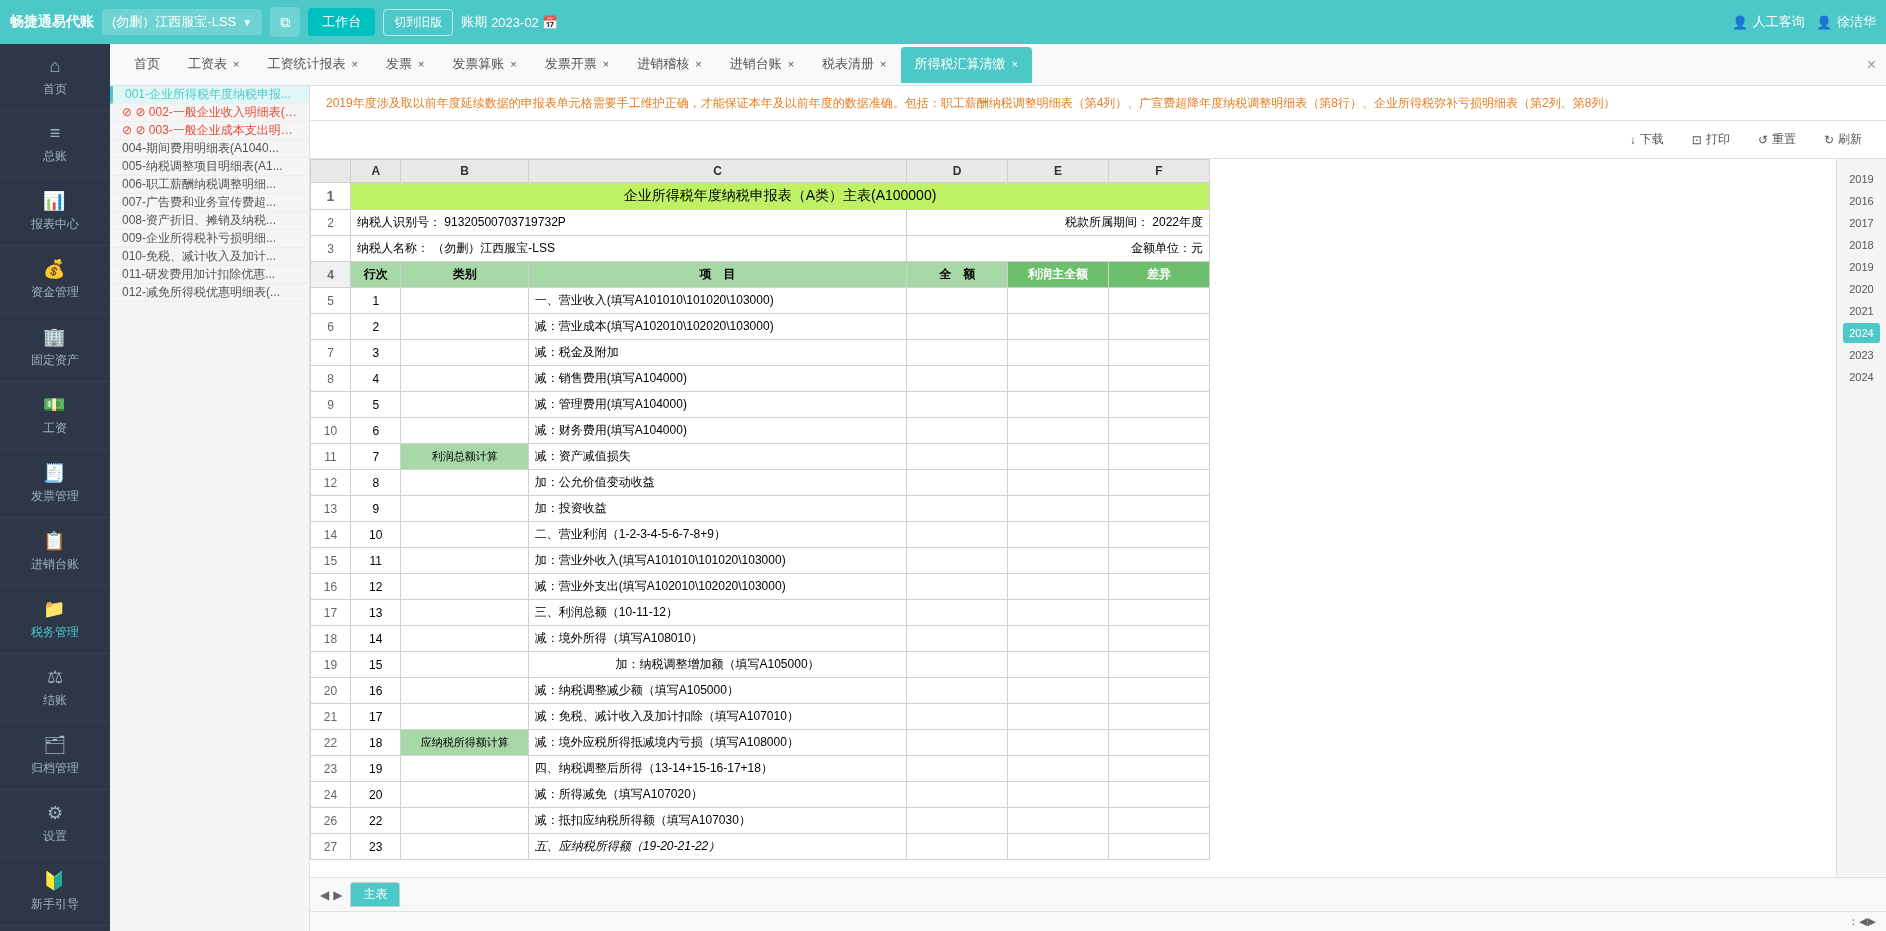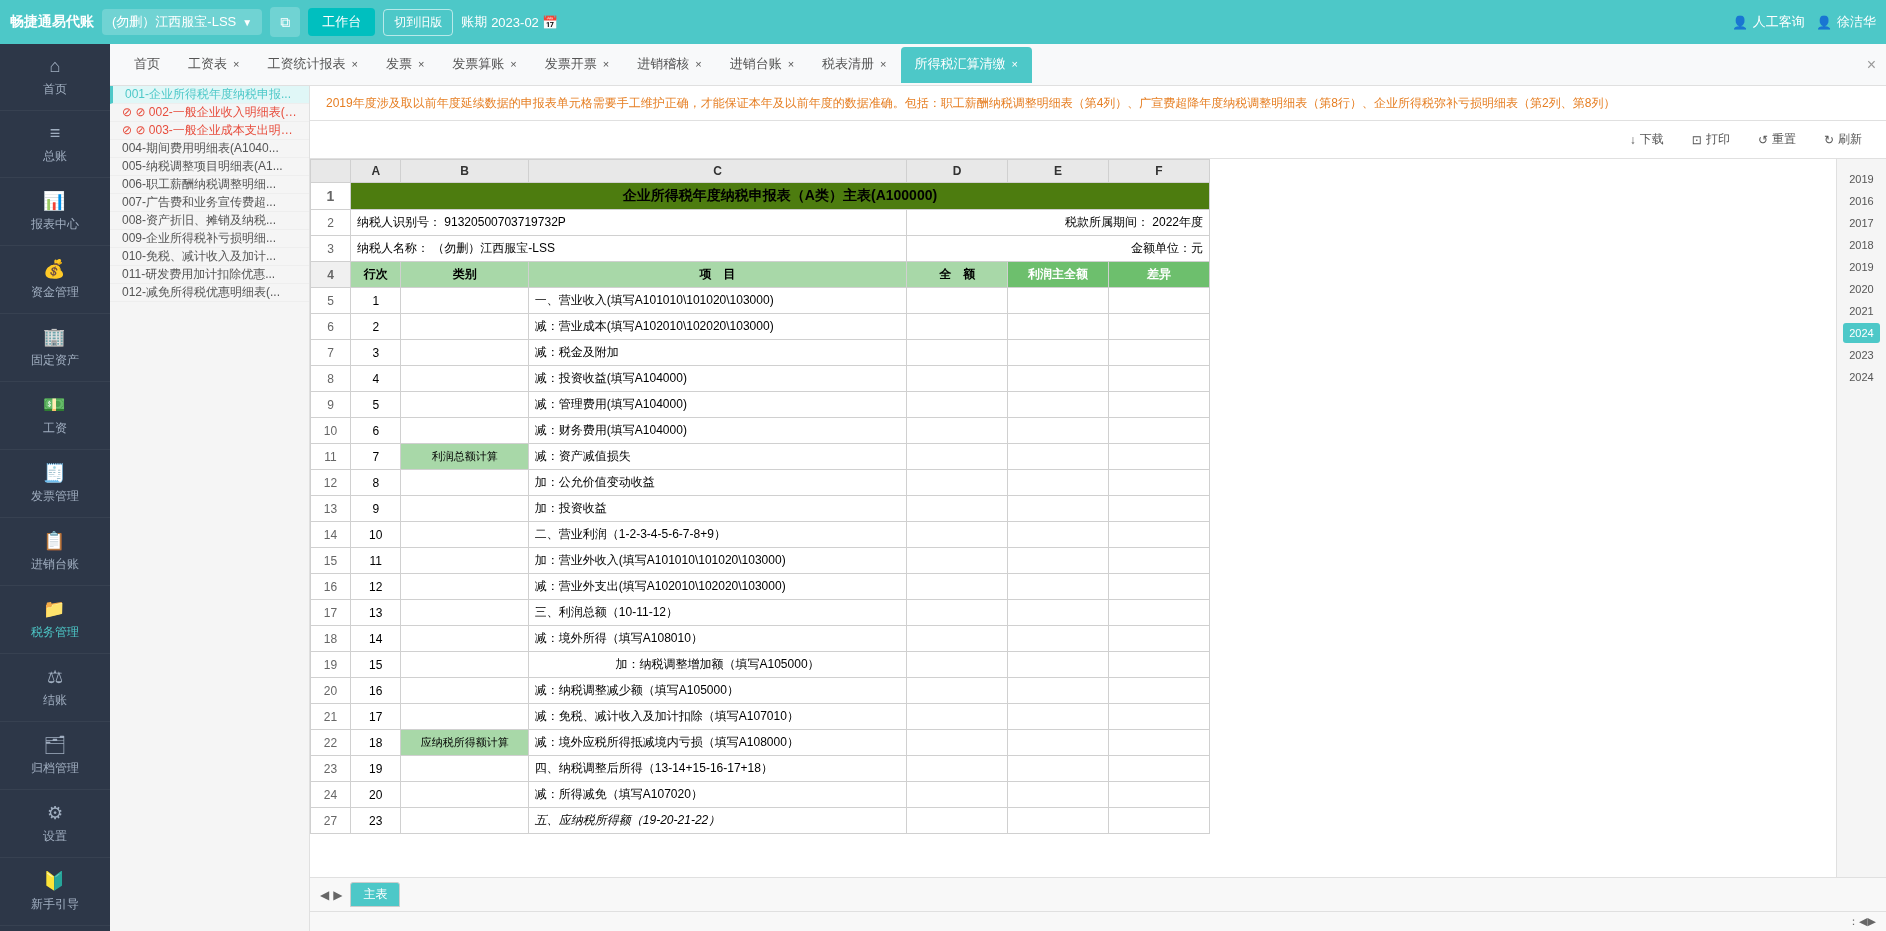--- a/index.html
+++ b/index.html
@@ -264,21 +264,21 @@
                   <th class="col-header">C</th>
                   <th class="col-header">D</th>
                   <th class="col-header">E</th>
                   <th class="col-header">F</th>
                 </tr>
               </thead>
               <tbody id="sheet-body">
 
                 <tr class="title-row">
                   <td class="row-num">1</td>
-                  <td colspan="6" style="text-align:center;font-weight:bold;font-size:14px;background:#4d7c0f;">企业所得税年度纳税申报表（A类）主表(A100000)</td>
+                  <td colspan="6" style="text-align:center;font-weight:normal;font-size:14px;background:#bef264;">企业所得税年度纳税申报表（A类）主表(A100000)</td>
                 </tr>
 
                 <tr class="info-row">
                   <td class="row-num">2</td>
                   <td colspan="3">
                     <span>纳税人识别号：</span>
                     <span>91320500703719732P</span>
                   </td>
                   <td colspan="3" style="text-align:right;">
                     <span>税款所属期间：</span>
@@ -328,21 +328,21 @@
                     <td style="text-align: center; font-size: 11px;"></td>
                     <td style="min-width: 300px;">减：税金及附加</td>
                     <td style="text-align: right; min-width: 80px;"></td>
                     <td style="text-align: right; min-width: 80px;"></td>
                     <td style="text-align: right; min-width: 80px;"></td>
                   </tr>
                   <tr class="data-row">
                     <td class="row-num">8</td>
                     <td style="text-align: center;">4</td>
                     <td style="text-align: center; font-size: 11px;"></td>
-                    <td style="min-width: 300px;">减：投资收益(填写A104000)</td>
+                    <td style="min-width: 300px;">减：销售费用(填写A104000)</td>
                     <td style="text-align: right; min-width: 80px;"></td>
                     <td style="text-align: right; min-width: 80px;"></td>
                     <td style="text-align: right; min-width: 80px;"></td>
                   </tr>
                   <tr class="data-row">
                     <td class="row-num">9</td>
                     <td style="text-align: center;">5</td>
                     <td style="text-align: center; font-size: 11px;"></td>
                     <td style="min-width: 300px;">减：管理费用(填写A104000)</td>
                     <td style="text-align: right; min-width: 80px;"></td>
@@ -473,20 +473,29 @@
                     <td style="min-width: 300px;">四、纳税调整后所得（13-14+15-16-17+18）</td>
                     <td style="text-align: right; min-width: 80px;"></td>
                     <td style="text-align: right; min-width: 80px;"></td>
                     <td style="text-align: right; min-width: 80px;"></td>
                   </tr>
                   <tr class="data-row">
                     <td class="row-num">24</td>
                     <td style="text-align: center;">20</td>
                     <td style="text-align: center; font-size: 11px;"></td>
                     <td style="min-width: 300px;">减：所得减免（填写A107020）</td>
+                    <td style="text-align: right; min-width: 80px;"></td>
+                    <td style="text-align: right; min-width: 80px;"></td>
+                    <td style="text-align: right; min-width: 80px;"></td>
+                  </tr>
+                  <tr class="data-row">
+                    <td class="row-num">26</td>
+                    <td style="text-align: center;">22</td>
+                    <td style="text-align: center; font-size: 11px;"></td>
+                    <td style="min-width: 300px;">减：抵扣应纳税所得额（填写A107030）</td>
                     <td style="text-align: right; min-width: 80px;"></td>
                     <td style="text-align: right; min-width: 80px;"></td>
                     <td style="text-align: right; min-width: 80px;"></td>
                   </tr>
                   <tr class="data-row">
                     <td class="row-num">27</td>
                     <td style="text-align: center;">23</td>
                     <td style="text-align: center; font-size: 11px;"></td>
                     <td style="min-width: 300px; font-style: italic;">五、应纳税所得额（19-20-21-22）</td>
                     <td style="text-align: right; min-width: 80px;"></td>

